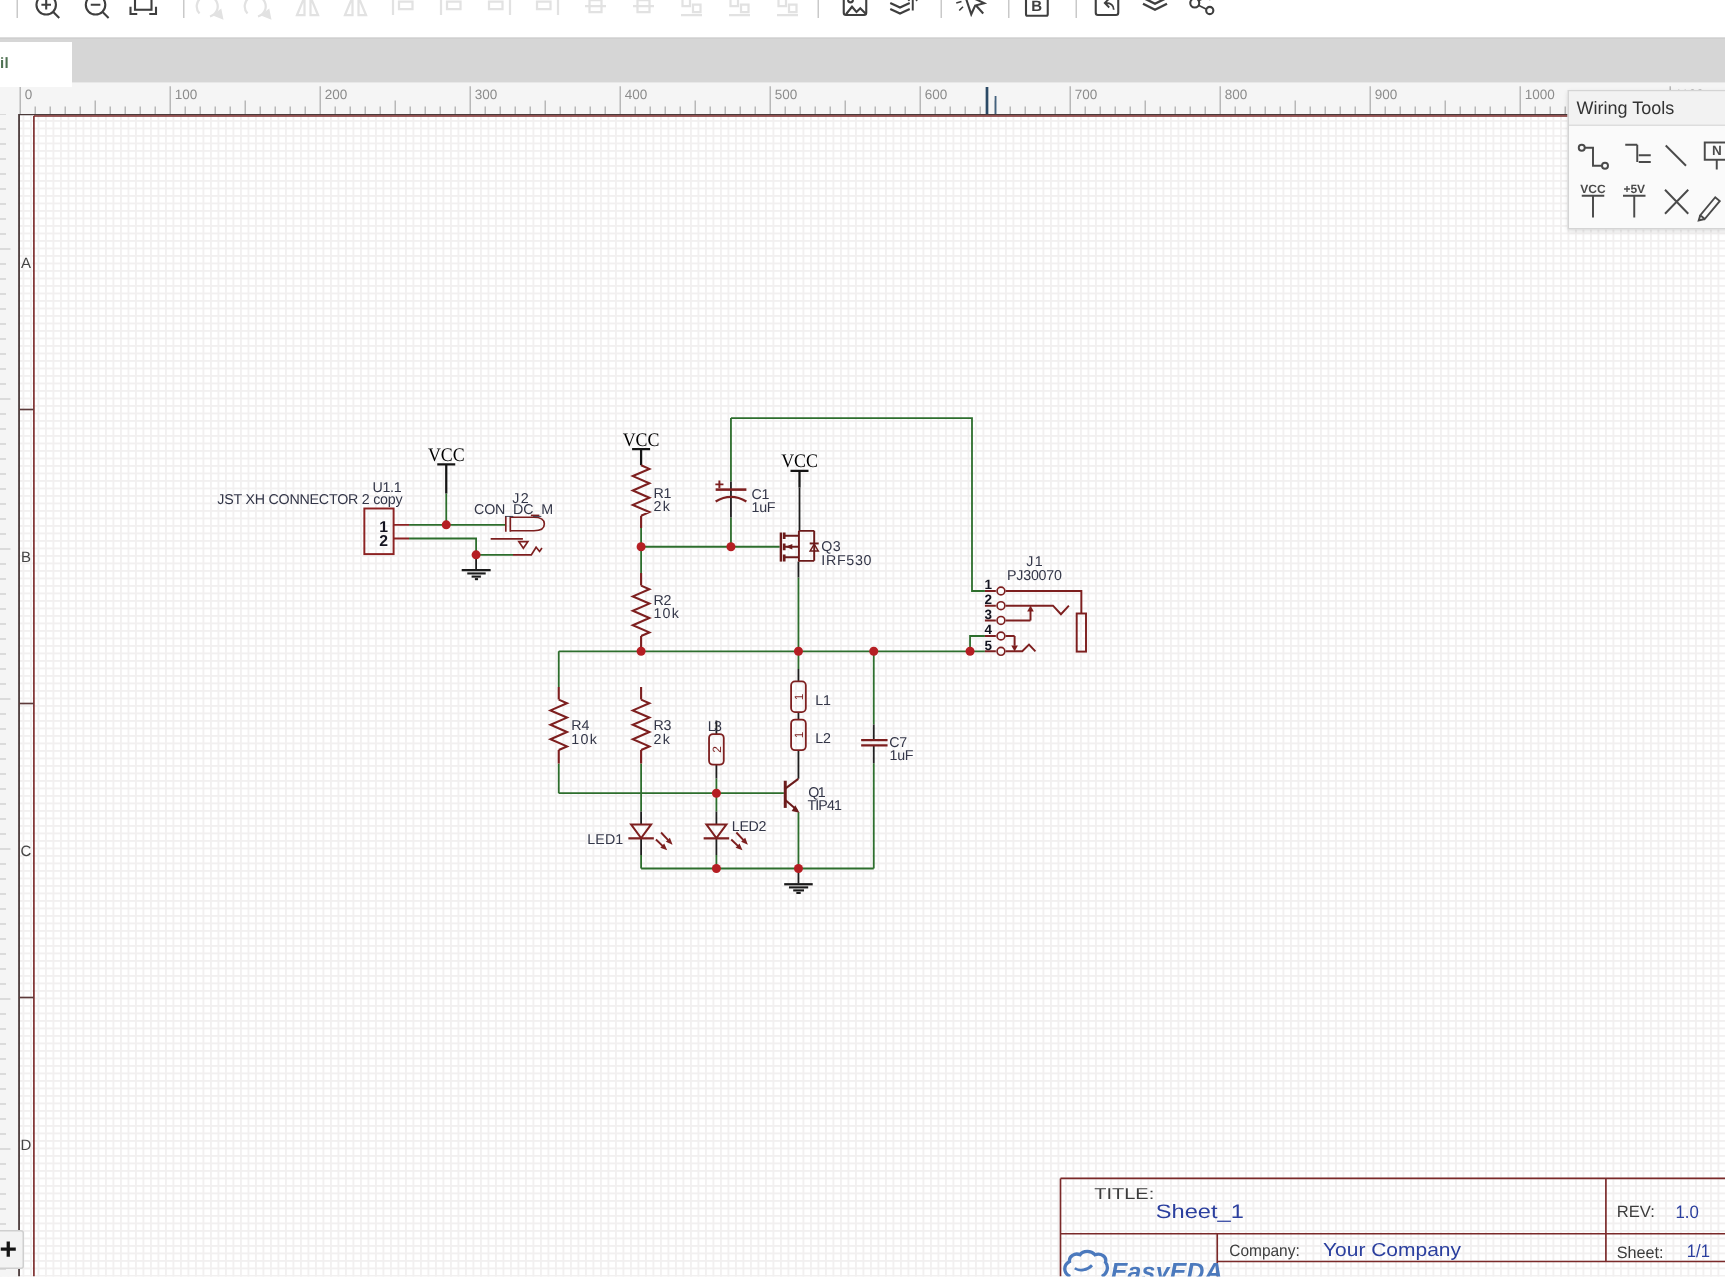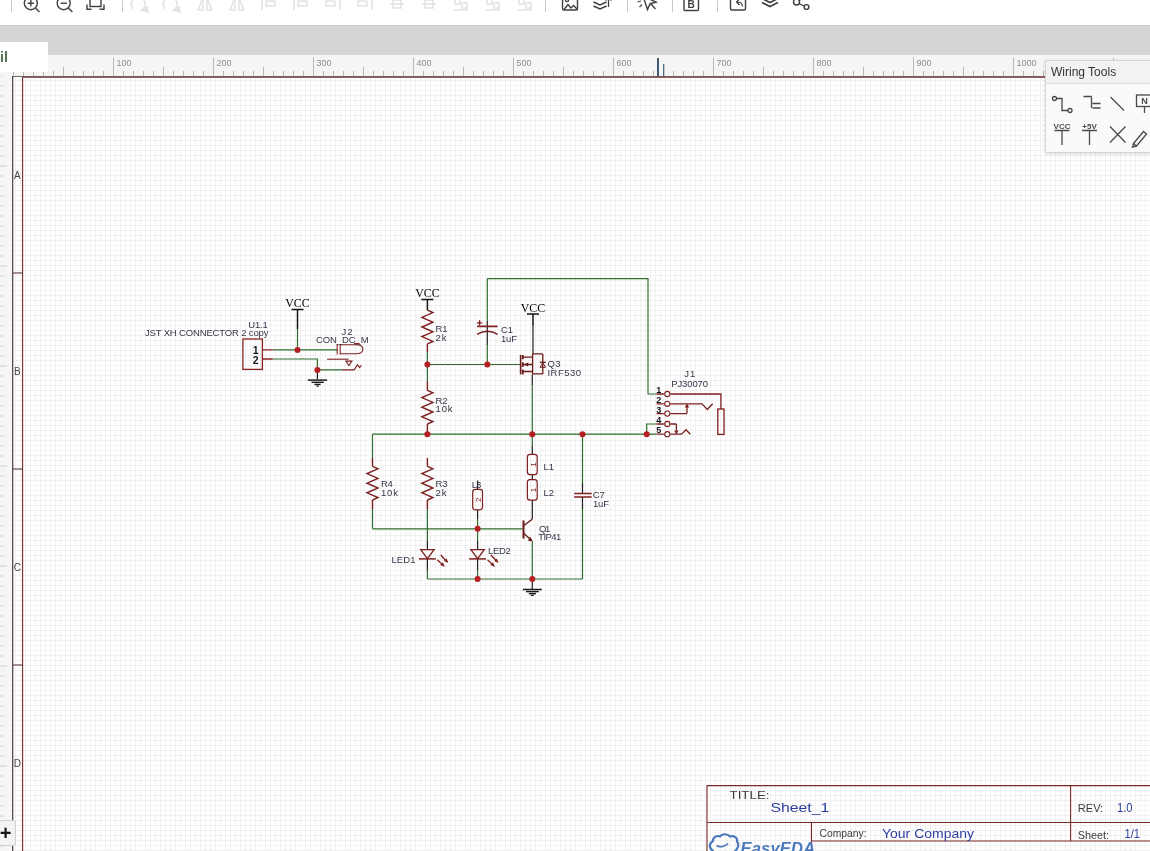--- a/index.html
+++ b/index.html
@@ -1,21 +1,21 @@
 <!DOCTYPE html>
 <html><head>
 <meta charset="utf-8">
 <style>
   * { margin:0; padding:0; box-sizing:border-box; }
   html,body { width:1150px; height:851px; overflow:hidden; background:#fff;
     font-family:"Liberation Sans", sans-serif; }
   #toolbar { position:absolute; left:0; top:0; width:1150px; height:25px; background:#fff; }
   #tabbar { position:absolute; left:0; top:25px; width:1150px; height:30px; background:#d6d6d6; border-top:1px solid #cfcfcf; }
-  #tab1 { position:absolute; left:0; top:16px; width:48px; height:30px; background:#fff;
-    color:#4f7253; font-size:14px; font-weight:bold; line-height:30px; overflow:hidden; }
+  #tab1 { position:absolute; left:0; top:2px; width:48px; height:30px; background:#fff;
+    color:#4f7253; font-size:10px; font-weight:bold; line-height:30px; overflow:hidden; }
   #tab1 span { margin-left:0px; letter-spacing:0.2px; }
   #canvas { position:absolute; left:0; top:55px; width:1150px; height:796px; background:#fff; }
   #grid { position:absolute; left:0; top:77px; width:1150px; height:774px;
     background-image:
       linear-gradient(to right, #f2f0f0 1px, transparent 1px),
       linear-gradient(to bottom, #f2f0f0 1px, transparent 1px);
     background-size:5px 5px;
     background-position:0px 3px; }
   #hruler { position:absolute; left:0; top:55px; width:1150px; height:21px; background:#f5f5f5; }
   #vruler { position:absolute; left:0; top:76px; width:12px; height:775px; background:#f5f5f5; }

